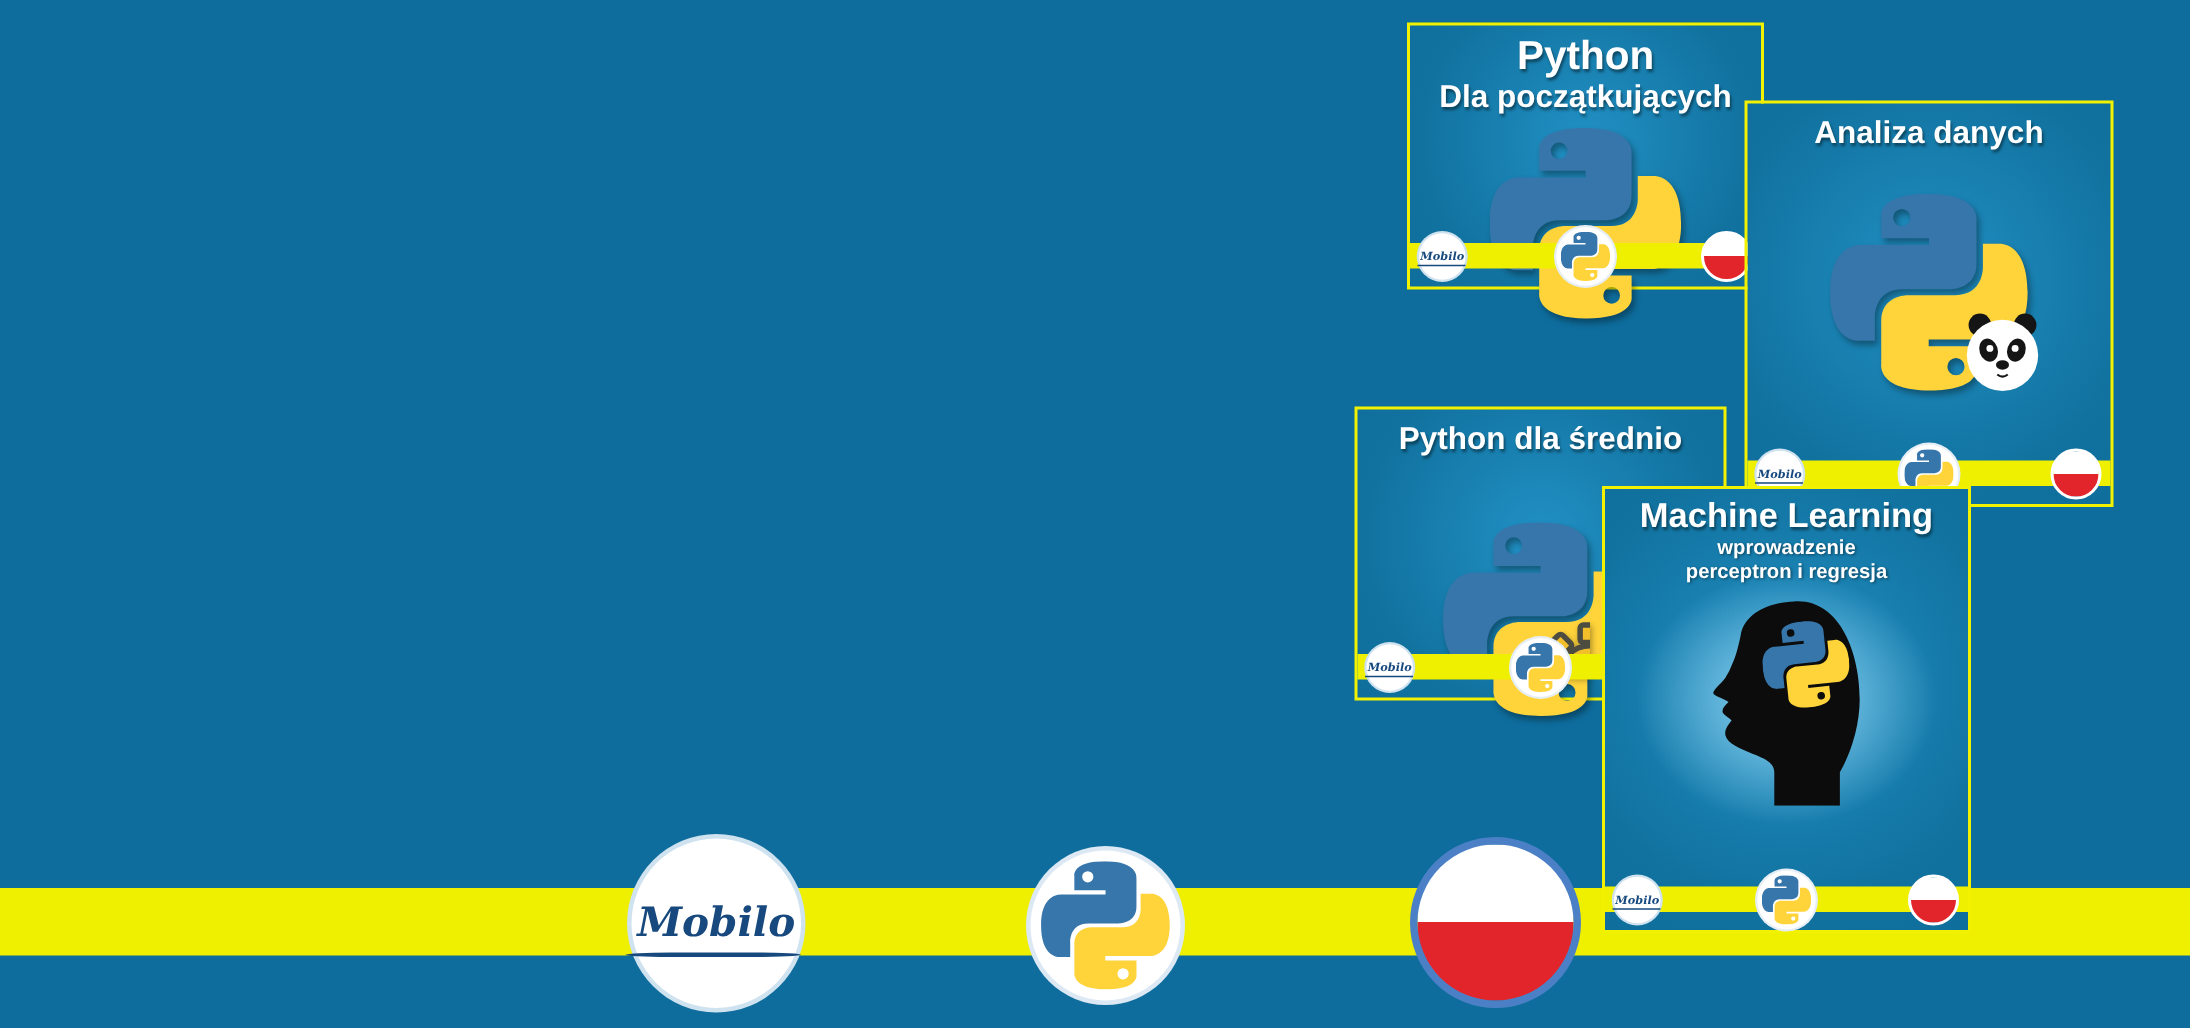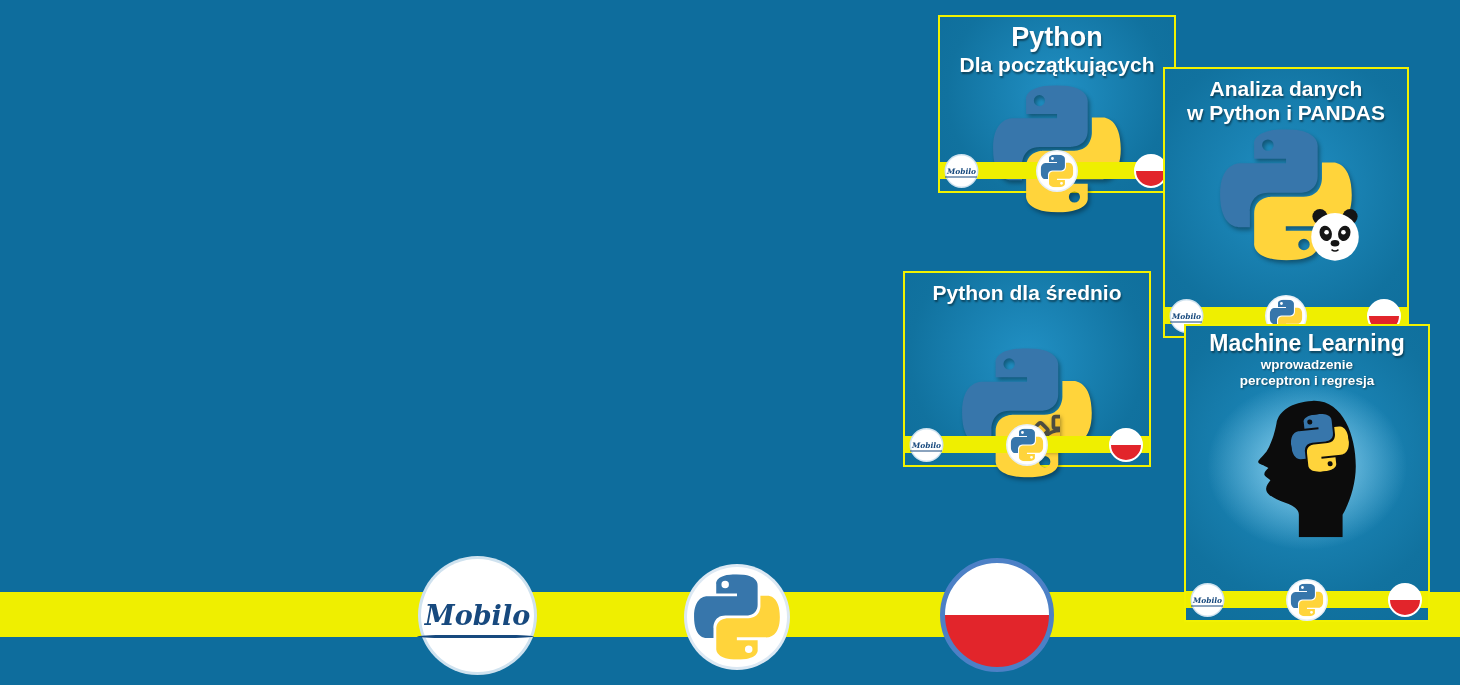--- a/index.html
+++ b/index.html
@@ -11,21 +11,21 @@
   }
 
   
   .card {
     position:absolute; border:2px solid #F2F200; color:#fff; text-align:center;
     background:radial-gradient(circle at 50% 44%, #2190C4 0%, #11729F 72%, #0F6E9C 100%);
   }
   .card1 { left:938px;  top:15px;  width:238px; height:178px; z-index:1; }
   .card2 { left:1163px; top:67px;  width:246px; height:271px; z-index:2; }
   .card3 { left:903px;  top:271px; width:248px; height:196px; z-index:1; }
-  .card4 { left:1184px; top:324px; width:246px; height:298px; z-index:2; }
+  .card4 { left:1068px; top:324px; width:246px; height:298px; z-index:2; }
 
   .t-xl { font-size:27px; font-weight:bold; margin-top:5px; text-shadow:1px 2px 2px rgba(0,0,0,.45); }
   .t-lg { font-size:21px; font-weight:bold; line-height:1.12; text-shadow:1px 2px 2px rgba(0,0,0,.45); }
   .t-ml { font-size:23px; font-weight:bold; margin-top:4px; text-shadow:1px 2px 2px rgba(0,0,0,.45); }
   .t-sm { font-size:13.5px; font-weight:bold; line-height:1.15; text-shadow:1px 1px 2px rgba(0,0,0,.45); }
   .card2 .t-lg:first-child, .card3 .t-lg:first-child { margin-top:8px; }
 
   .art { position:absolute; left:50%; transform:translateX(-50%); }
   .art svg.py { width:100%; height:100%; filter:drop-shadow(2px 3px 2px rgba(0,0,0,.35)); }
   .art1 { top:66px; width:128px; height:132px; }
@@ -133,21 +133,20 @@
           <svg viewBox="0 0 256 255">
             <use href="#sym-python"></use>
           </svg>
         </div>
       <div class="mini m-flag"></div>
     </div>
   </section>
 
   <section class="card card2">
     <h2 class="t-lg">Analiza danych</h2>
-    <h3 class="t-lg">w Python i PANDAS</h3>
     <div class="art art2">
       <svg class="py" viewBox="0 0 256 255">
           <use href="#sym-python"></use>
         </svg>
       <svg class="panda" viewBox="0 0 100 100">
           <use href="#sym-panda"></use>
         </svg>
     </div>
     <div class="stripe">
       <div class="mini m-mobilo">

